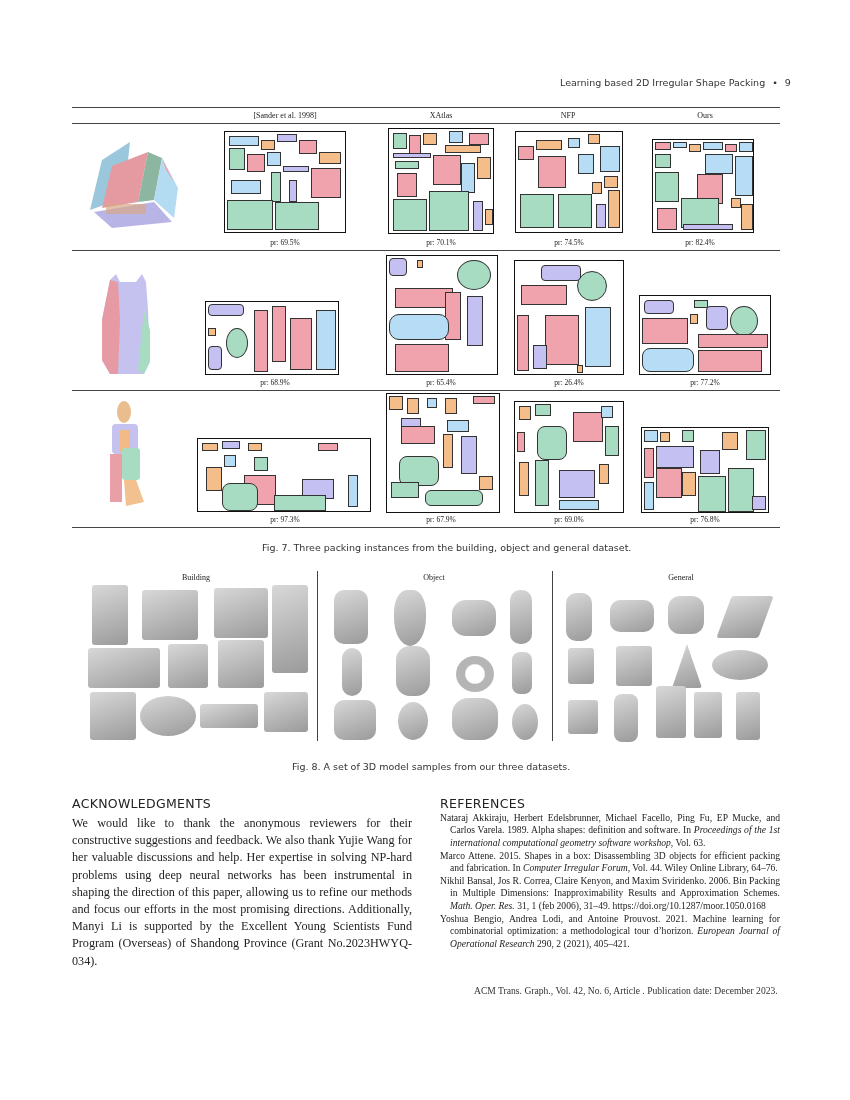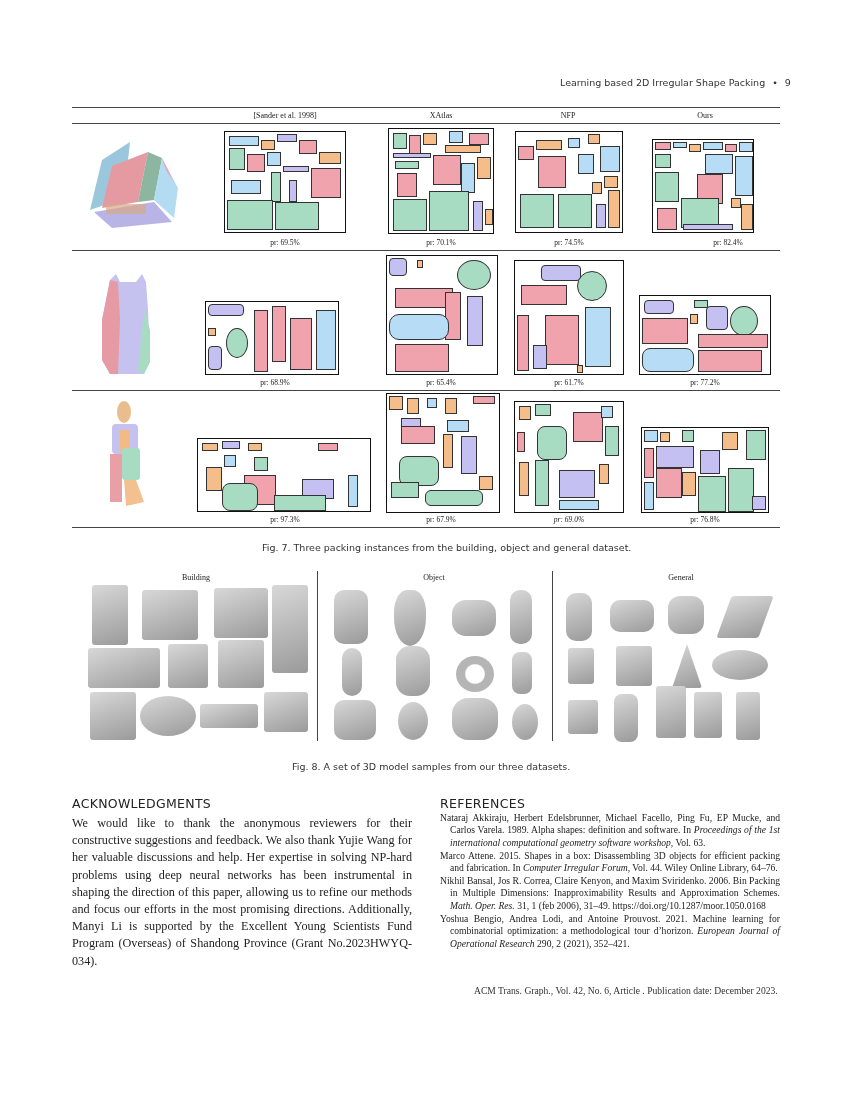--- a/index.html
+++ b/index.html
@@ -119,21 +119,21 @@
       <i class="c-b" style="left:52px;top:14px;width:28px;height:20px"></i>
     <i class="c-g" style="left:2px;top:32px;width:24px;height:30px"></i>
       <i class="c-r" style="left:44px;top:34px;width:26px;height:30px"></i>
     <i class="c-b" style="left:82px;top:16px;width:18px;height:40px"></i>
       <i class="c-o" style="left:78px;top:58px;width:10px;height:10px"></i>
     <i class="c-g" style="left:28px;top:58px;width:38px;height:30px"></i>
       <i class="c-r" style="left:4px;top:68px;width:20px;height:22px"></i>
     <i class="c-p" style="left:30px;top:84px;width:50px;height:6px"></i>
       <i class="c-o" style="left:88px;top:64px;width:12px;height:26px"></i>
   </div>
-  <div class="pr" style="left:668px;top:238px;">pr: 82.4%</div>
+  <div class="pr" style="left:640px;top:238px;">pr: 82.4%</div>
 
   <div class="rule" style="top:250px;height:1.2px;"></div>
 
   <svg class="model3d" style="left:96px;top:270px;" width="60" height="110" viewBox="0 0 60 110">
     <path d="M14,10 L20,4 L24,12 L40,12 L46,4 L50,12 L52,40 L54,90 L48,104 L14,104 L6,90 L6,50 Z" fill="#c5c2ef"></path>
     <path d="M14,10 L22,12 L24,50 L22,104 L14,104 L6,90 L6,50 Z" fill="#e69aa3"></path>
     <path d="M48,40 L54,60 L54,92 L48,104 L42,100 Z" fill="#a7dcc3"></path>
   </svg>
 
   <div class="pack" style="left:205px;top:301px;width:134px;height:74px;">
@@ -163,21 +163,21 @@
   <div class="pack" style="left:514px;top:260px;width:110px;height:115px;">
     <i class="c-p" style="left:26px;top:4px;width:40px;height:16px;border-radius:4px"></i>
       <i class="c-g" style="left:62px;top:10px;width:30px;height:30px;border-radius:50%"></i>
     <i class="c-r" style="left:6px;top:24px;width:46px;height:20px"></i>
       <i class="c-b" style="left:70px;top:46px;width:26px;height:60px"></i>
     <i class="c-r" style="left:2px;top:54px;width:12px;height:56px"></i>
       <i class="c-r" style="left:30px;top:54px;width:34px;height:50px"></i>
     <i class="c-p" style="left:18px;top:84px;width:14px;height:24px"></i>
       <i class="c-o" style="left:62px;top:104px;width:6px;height:8px"></i>
   </div>
-  <div class="pr" style="left:509px;top:378px;">pr: 61.7%</div>
+  <div class="pr" style="left:509px;top:378px;">pr: 26.4%</div>
 
   <div class="pack" style="left:639px;top:295px;width:132px;height:80px;">
     <i class="c-p" style="left:4px;top:4px;width:30px;height:14px;border-radius:4px"></i>
       <i class="c-g" style="left:54px;top:4px;width:14px;height:8px"></i>
     <i class="c-o" style="left:50px;top:18px;width:8px;height:10px"></i>
       <i class="c-p" style="left:66px;top:10px;width:22px;height:24px;border-radius:4px"></i>
     <i class="c-g" style="left:90px;top:10px;width:28px;height:30px;border-radius:50%"></i>
       <i class="c-r" style="left:2px;top:22px;width:46px;height:26px"></i>
     <i class="c-r" style="left:58px;top:38px;width:70px;height:14px"></i>
       <i class="c-b" style="left:2px;top:52px;width:52px;height:24px;border-radius:8px"></i>
@@ -237,21 +237,21 @@
       <i class="c-b" style="left:86px;top:4px;width:12px;height:12px"></i>
     <i class="c-r" style="left:2px;top:30px;width:8px;height:20px"></i>
       <i class="c-g" style="left:22px;top:24px;width:30px;height:34px;border-radius:8px"></i>
     <i class="c-g" style="left:90px;top:24px;width:14px;height:30px"></i>
       <i class="c-o" style="left:4px;top:60px;width:10px;height:34px"></i>
     <i class="c-g" style="left:20px;top:58px;width:14px;height:46px"></i>
       <i class="c-p" style="left:44px;top:68px;width:36px;height:28px"></i>
     <i class="c-o" style="left:84px;top:62px;width:10px;height:20px"></i>
       <i class="c-b" style="left:44px;top:98px;width:40px;height:10px"></i>
   </div>
-  <div class="pr" style="left:509px;top:515px;font-style:italic;">pr: 69.0%</div>
+  <div class="pr" style="left:509px;top:515px;">pr: 69.0%</div>
 
   <div class="pack" style="left:641px;top:427px;width:128px;height:86px;">
     <i class="c-b" style="left:2px;top:2px;width:14px;height:12px"></i>
       <i class="c-o" style="left:18px;top:4px;width:10px;height:10px"></i>
     <i class="c-g" style="left:40px;top:2px;width:12px;height:12px"></i>
       <i class="c-o" style="left:80px;top:4px;width:16px;height:18px"></i>
     <i class="c-g" style="left:104px;top:2px;width:20px;height:30px"></i>
       <i class="c-r" style="left:2px;top:20px;width:10px;height:30px"></i>
     <i class="c-p" style="left:14px;top:18px;width:38px;height:22px"></i>
       <i class="c-r" style="left:14px;top:40px;width:26px;height:30px"></i>
@@ -325,16 +325,16 @@
 </div>
 
 <div class="sect" style="left:72px;top:796px;">ACKNOWLEDGMENTS</div>
 <div class="ack">We would like to thank the anonymous reviewers for their constructive suggestions and feedback. We also thank Yujie Wang for her valuable discussions and help. Her expertise in solving NP-hard problems using deep neural networks has been instrumental in shaping the direction of this paper, allowing us to refine our methods and focus our efforts in the most promising directions. Additionally, Manyi Li is supported by the Excellent Young Scientists Fund Program (Overseas) of Shandong Province (Grant No.2023HWYQ-034).</div>
 
 <div class="sect" style="left:440px;top:796px;">REFERENCES</div>
 <div class="refs">
   <p class="ref"><span>Nataraj Akkiraju, Herbert Edelsbrunner, Michael Facello, Ping Fu, EP Mucke, and Carlos Varela. 1989. Alpha shapes: definition and software. In </span><em>Proceedings of the 1st international computational geometry software workshop</em><span>, Vol. 63.</span></p>
   <p class="ref"><span>Marco Attene. 2015. Shapes in a box: Disassembling 3D objects for efficient packing and fabrication. In </span><em>Computer Irregular Forum</em><span>, Vol. 44. Wiley Online Library, 64–76.</span></p>
   <p class="ref"><span>Nikhil Bansal, Jos R. Correa, Claire Kenyon, and Maxim Sviridenko. 2006. Bin Packing in Multiple Dimensions: Inapproximability Results and Approximation Schemes. </span><em>Math. Oper. Res.</em><span> 31, 1 (feb 2006), 31–49.   https://doi.org/10.1287/moor.1050.0168</span></p>
-  <p class="ref"><span>Yoshua Bengio, Andrea Lodi, and Antoine Prouvost. 2021. Machine learning for combinatorial optimization: a methodological tour d’horizon.  </span><em>European Journal of Operational Research</em><span> 290, 2 (2021), 352–421.</span></p>
+  <p class="ref"><span>Yoshua Bengio, Andrea Lodi, and Antoine Prouvost. 2021. Machine learning for combinatorial optimization: a methodological tour d’horizon.  </span><em>European Journal of Operational Research</em><span> 290, 2 (2021), 405–421.</span></p>
 </div>
 
 <div class="footer">ACM Trans. Graph., Vol. 42, No. 6, Article . Publication date: December 2023.</div>
 
 </body></html>

